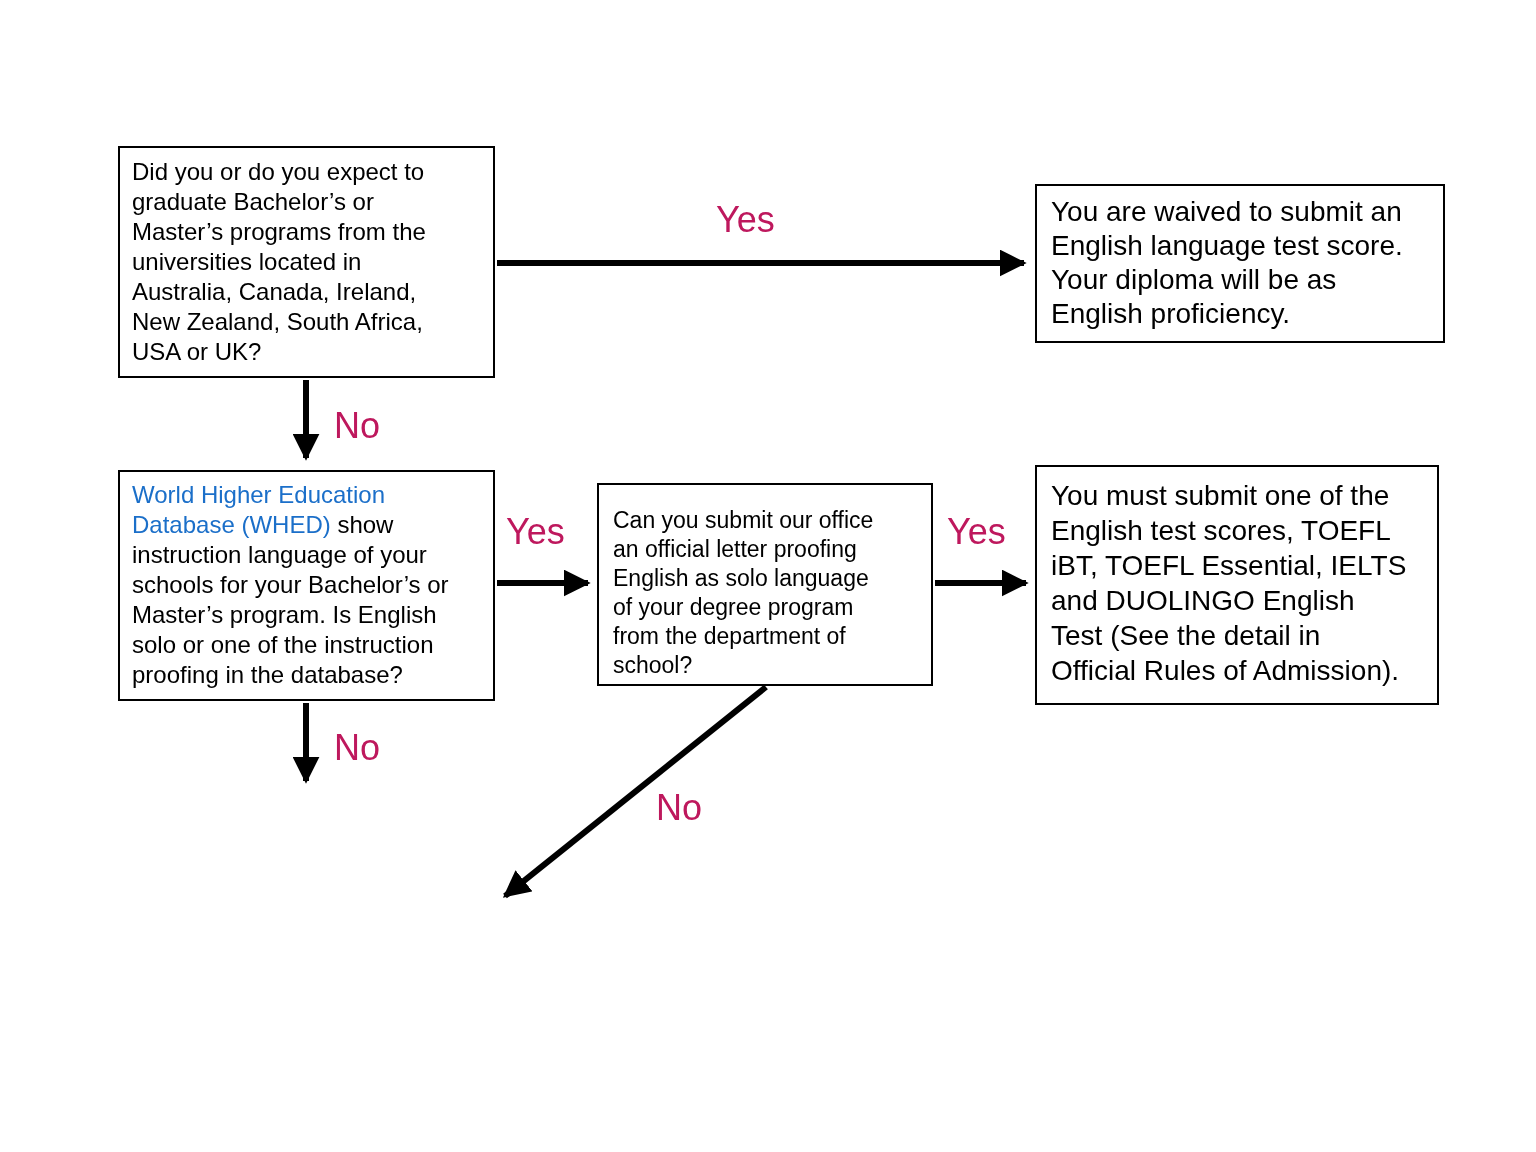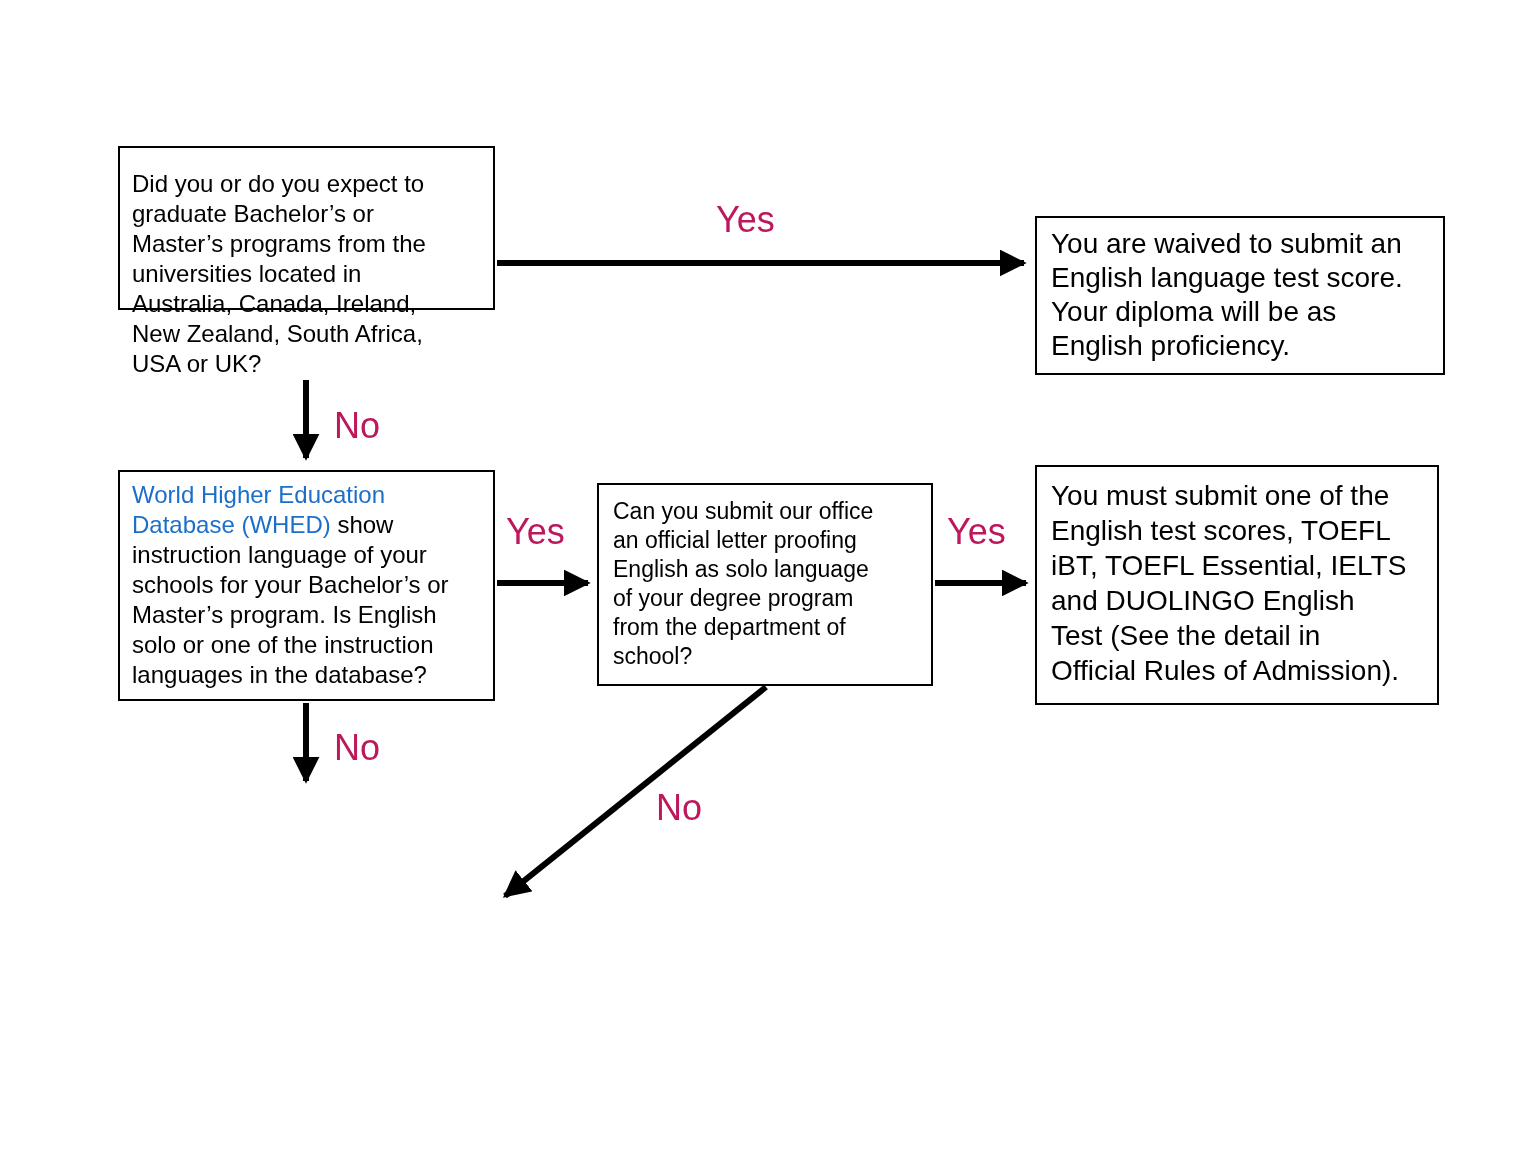--- a/index.html
+++ b/index.html
@@ -27,34 +27,34 @@
   }
   .node {
     position: absolute;
     box-sizing: border-box;
     background: #ffffff;
     border: 2px solid #000000;
     white-space: pre-line;
     color: #000000;
   }
   #node-q1 {
-    left: 118px; top: 146px; width: 377px; height: 164px;
-    padding: 21px 12px; font-size: 24px; line-height: 30px;
+    left: 118px; top: 146px; width: 377px; height: 232px;
+    padding: 9px 12px; font-size: 24px; line-height: 30px;
   }
   #node-waived {
     left: 1035px; top: 184px; width: 410px; height: 159px;
-    padding: 9px 14px; font-size: 28px; line-height: 34px; margin-top: 32px;
+    padding: 9px 14px; font-size: 28px; line-height: 34px;
   }
   #node-whed {
     left: 118px; top: 470px; width: 377px; height: 231px;
     padding: 8px 12px; font-size: 24px; line-height: 30px;
   }
   #node-letter {
     left: 597px; top: 483px; width: 336px; height: 203px;
-    padding: 12px 14px; font-size: 23px; line-height: 29px;
+    padding: 21px 14px; font-size: 23px; line-height: 29px;
   }
   #node-must4 {
     left: 1035px; top: 465px; width: 404px; height: 240px;
     padding: 11px 14px; font-size: 28px; line-height: 35px;
   }
   #node-must3 {
     left: 118px; top: 793px; width: 377px; height: 231px;
     padding: 9px 14px; font-size: 28px; line-height: 35px;
   }
   .whed-link {
@@ -117,21 +117,21 @@
 English language test score.
 Your diploma will be as
 English proficiency.</div>
 
   <div class="node" id="node-whed"><span class="whed-link">World Higher Education
 Database (WHED) </span><span>show
 instruction language of your
 schools for your Bachelor’s or
 Master’s program. Is English
 solo or one of the instruction
-languages in the database?</span></div>
+proofing in the database?</span></div>
 
   <div class="node" id="node-letter">Can you submit our office
 an official letter proofing
 English as solo language
 of your degree program
 from the department of
 school?</div>
 
   <div class="node" id="node-must4">You must submit one of the
 English test scores, TOEFL

